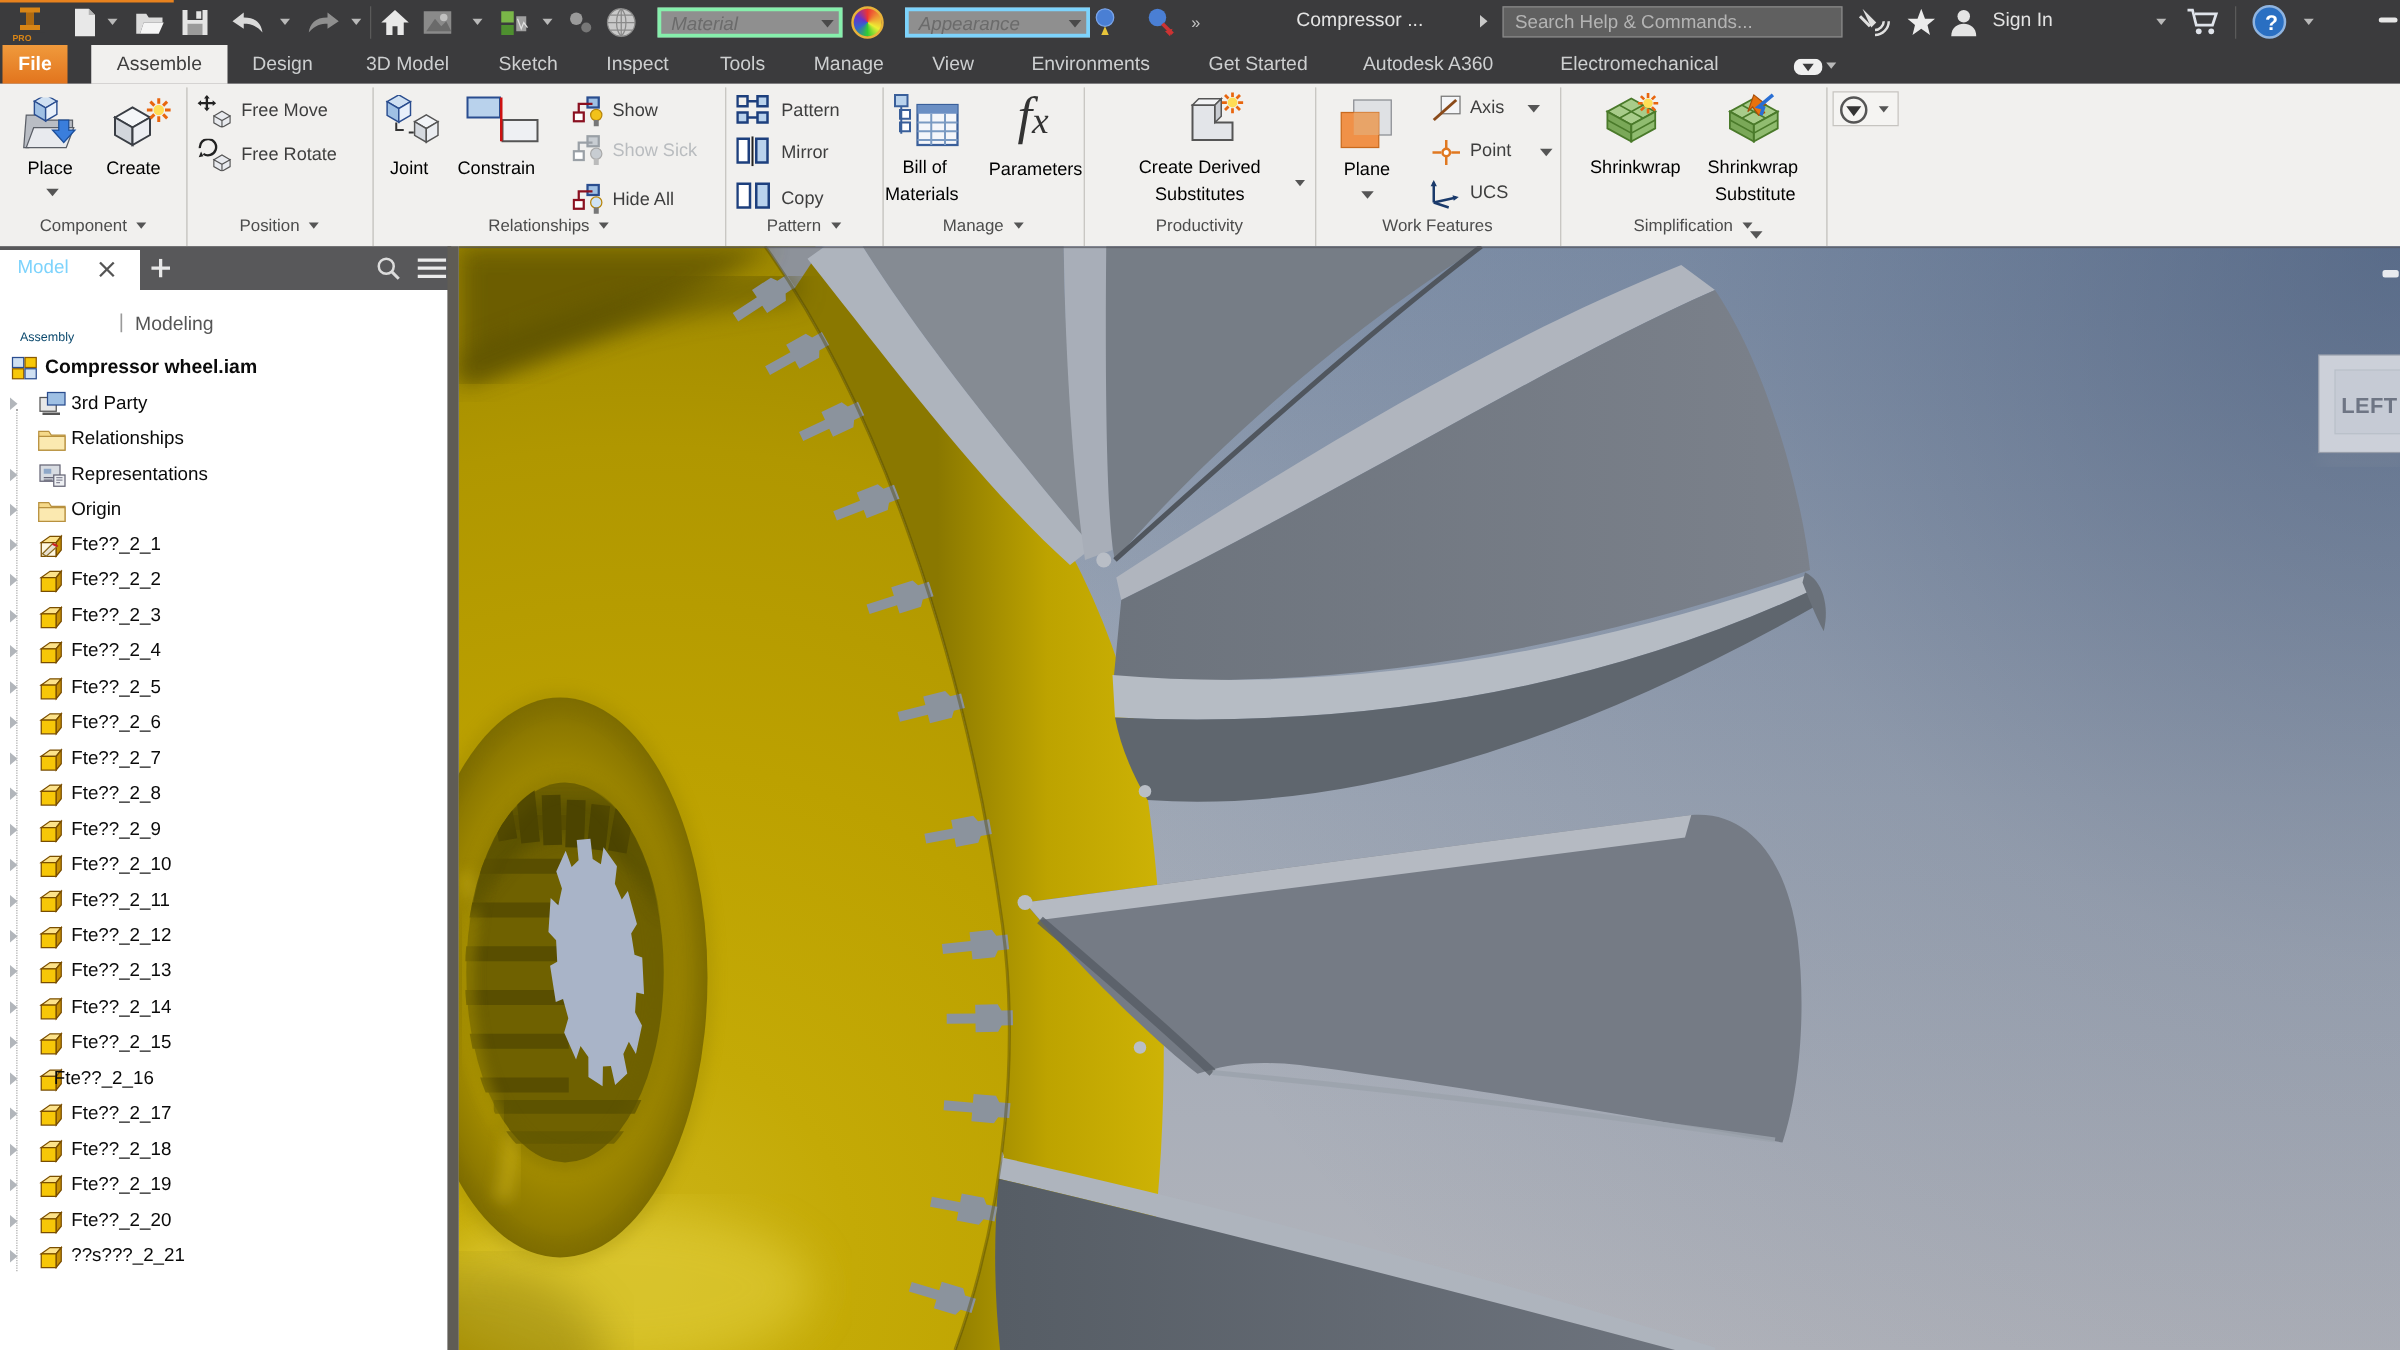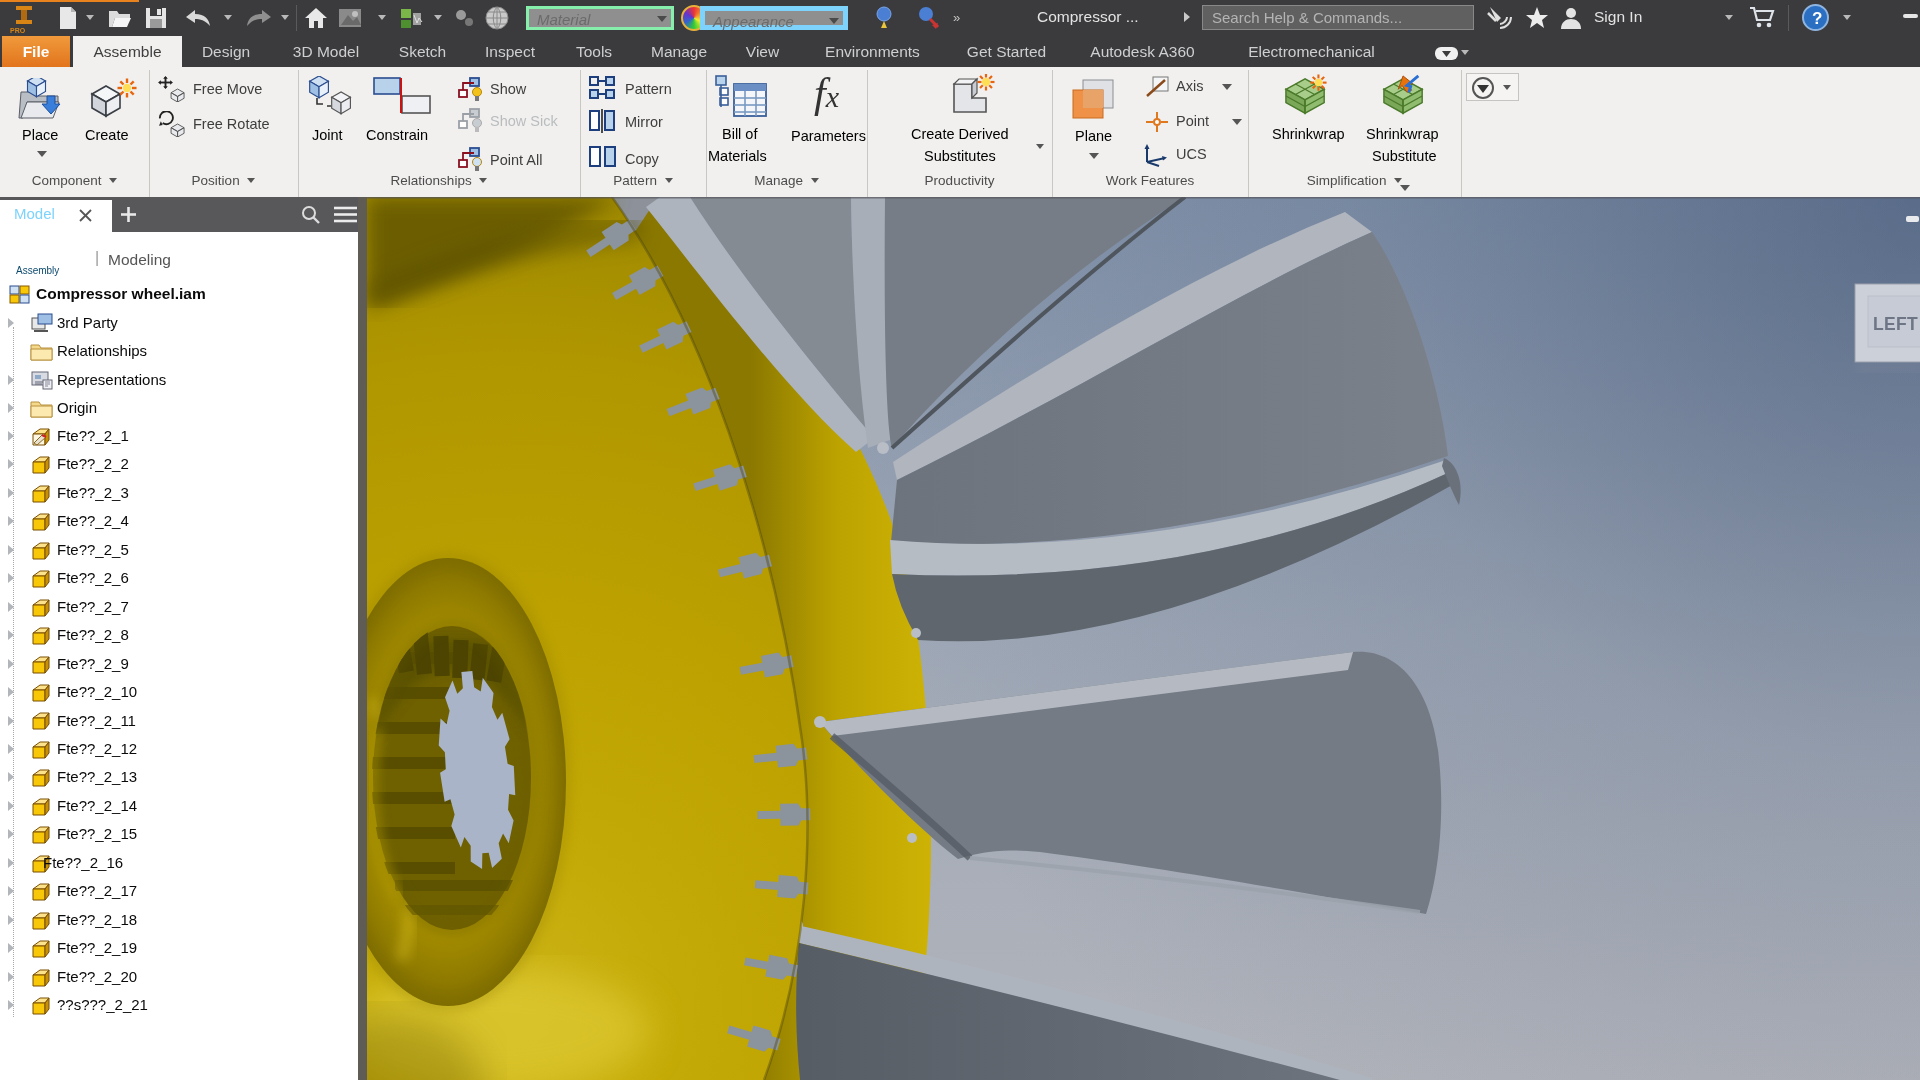--- a/index.html
+++ b/index.html
@@ -72,21 +72,21 @@
     <svg class="abs" style="left:484px;top:5px" width="26" height="26" viewBox="0 0 26 26">
       <circle cx="13" cy="13" r="11" fill="#c9c9c9"></circle>
       <path d="M13 2 a11 11 0 0 1 0 22 a11 11 0 0 1 0 -22 M2 13 h22 M4 7 h18 M4 19 h18 M13 2 v22" stroke="#8a8a8a" fill="none"></path>
       <path d="M13 2 c5 5 5 17 0 22 c-5 -5 -5 -17 0 -22" stroke="#8a8a8a" fill="none"></path>
     </svg>
     <div class="abs" style="left:526px;top:6px;width:148px;height:24px;background:#8f8f8f;border:3px solid #86efac">
 <span style="position:absolute;left:8px;top:2px;font-size:15px;color:#6b6b6b;font-style:italic">Material</span>
 <span style="position:absolute;right:4px;top:7px;width:0;height:0;border-top:6px solid #4a4a4a;border-left:5px solid transparent;border-right:5px solid transparent"></span>
     </div>
     <div class="abs" style="left:681px;top:5px;width:26px;height:26px;border-radius:13px;background:conic-gradient(#e33,#e93,#ee3,#3c3,#36c,#63c,#e33);border:2px solid #e8b23a"></div>
-    <div class="abs" style="left:700px;top:6px;width:148px;height:24px;background:#8f8f8f;border:5px solid #7dd3fc">
+    <div class="abs" style="left:724px;top:6px;width:148px;height:24px;background:#8f8f8f;border:3px solid #7dd3fc">
 <span style="position:absolute;left:8px;top:2px;font-size:15px;color:#6b6b6b;font-style:italic">Appearance</span>
 <span style="position:absolute;right:4px;top:7px;width:0;height:0;border-top:6px solid #4a4a4a;border-left:5px solid transparent;border-right:5px solid transparent"></span>
     </div>
     <svg class="abs" style="left:874px;top:5px" width="26" height="26" viewBox="0 0 26 26">
       <circle cx="10" cy="9" r="7" fill="#4a7fd4"></circle>
       <circle cx="10" cy="9" r="7" fill="none" stroke="#7aa4e8"></circle>
       <path d="M10 16 l-3 7 h6 Z" fill="#e8c53a"></path>
     </svg>
     <svg class="abs" style="left:916px;top:5px" width="26" height="26" viewBox="0 0 26 26">
       <circle cx="10" cy="9" r="7" fill="#4a7fd4"></circle>
@@ -120,21 +120,21 @@
       <circle cx="21" cy="19" r="2.3" fill="#dfe3ea"></circle>
     </svg>
     <div class="abs" style="left:1788px;top:5px;width:1px;height:26px;background:#5a5a5a"></div>
     <div class="abs" style="left:1802px;top:4px;width:27px;height:27px;border-radius:14px;background:#2a6fc2;border:2px solid #8fb4e0">
 <span style="position:absolute;left:8px;top:3px;font-size:17px;color:#fff;font-weight:bold">?</span>
     </div>
     <div class="abs" style="left:1843px;top:15px;width:0;height:0;border-top:5px solid #b9b9b9;border-left:4px solid transparent;border-right:4px solid transparent"></div>
     <div class="abs" style="left:1903px;top:14px;width:15px;height:4px;background:#e6e6e6;border-radius:2px"></div>
   </div>
 <div id="tabrow">
-    <div class="tab" style="left:2px;width:68px;background:linear-gradient(#f09a3c,#e2741d);color:#fff;font-weight:bold">File</div>
+    <div class="tab" style="left:2px;width:52px;background:linear-gradient(#f09a3c,#e2741d);color:#fff;font-weight:bold">File</div>
     <div class="tab" style="left:73px;width:109px;background:#f1f0ee;color:#3e3e3e">Assemble</div>
     <div class="tab" style="left:199px;width:54px">Design</div>
     <div class="tab" style="left:287px;width:78px">3D Model</div>
     <div class="tab" style="left:395px;width:55px">Sketch</div>
     <div class="tab" style="left:480px;width:60px">Inspect</div>
     <div class="tab" style="left:573px;width:42px">Tools</div>
     <div class="tab" style="left:648px;width:62px">Manage</div>
     <div class="tab" style="left:745px;width:35px">View</div>
     <div class="tab" style="left:815px;width:115px">Environments</div>
     <div class="tab" style="left:964px;width:85px">Get Started</div>
@@ -245,21 +245,21 @@
 <rect x="17" y="20" width="4" height="5" fill="#bbb"></rect>
     </svg>
     <div class="small-row" style="left:490px;top:46px;color:#b9bcbf">Show Sick</div>
     <svg class="abs" style="left:458px;top:79px" width="26" height="26" viewBox="0 0 26 26">
       <rect x="1" y="14" width="8" height="7" fill="#fff" stroke="#8a1020" stroke-width="1.8"></rect>
 <rect x="12" y="2" width="9" height="8" fill="#9fc0e4" stroke="#2a4d8f" stroke-width="1.8"></rect>
 <path d="M5 14 v-7 h11" fill="none" stroke="#8a1020" stroke-width="1.8"></path>
 <circle cx="19" cy="16" r="4.5" fill="#cfe2f4" stroke="#b8860b"></circle>
 <rect x="17" y="20" width="4" height="5" fill="#777"></rect>
     </svg>
-    <div class="small-row" style="left:490px;top:85px">Point All</div>
+    <div class="small-row" style="left:490px;top:85px">Hide All</div>
     <svg class="abs" style="left:589px;top:9px" width="28" height="24" viewBox="0 0 28 24">
       <g fill="none" stroke="#1d3f7d" stroke-width="2">
         <rect x="1" y="1" width="8" height="8"></rect>
         <rect x="1" y="14" width="8" height="8" fill="#b9d2ec"></rect>
         <rect x="17" y="1" width="8" height="8" fill="#b9d2ec"></rect>
         <rect x="17" y="14" width="8" height="8" fill="#b9d2ec"></rect>
         <line x1="9" y1="5" x2="17" y2="5"></line>
         <line x1="9" y1="18" x2="17" y2="18"></line>
       </g>
     </svg>

